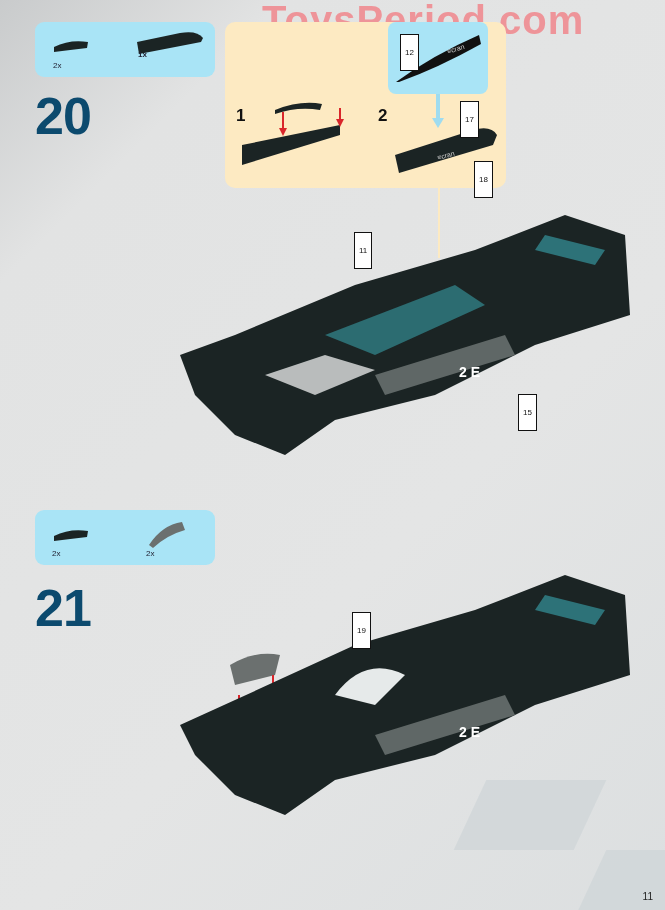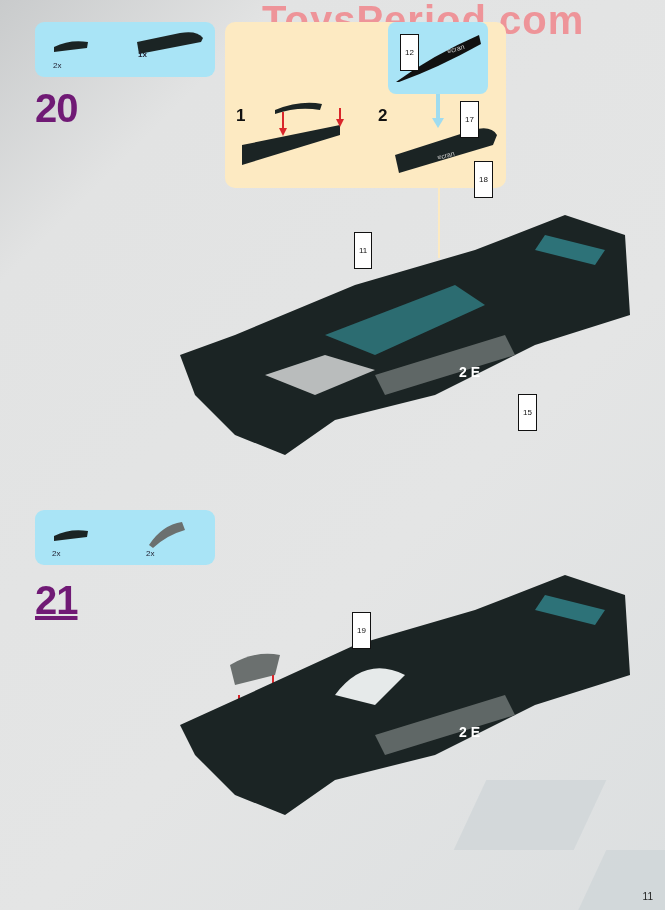--- a/index.html
+++ b/index.html
@@ -2,21 +2,21 @@
 <html><head>
 <meta charset="utf-8">
 <style>
   html,body{margin:0;padding:0;}
   body{width:665px;height:910px;position:relative;overflow:hidden;
     background:linear-gradient(135deg,#c9cbcc 0%,#e2e3e3 18%,#e4e5e5 60%,#dcdfe0 100%);
     font-family:"Liberation Sans",sans-serif;}
   .bgtile{position:absolute;background:#cfd6d8;opacity:.8;transform:skewX(-25deg);}
   .parts{position:absolute;background:#a9e4f6;border-radius:9px;text-align:center;}
   .qty{position:absolute;font-size:8px;color:#223;}
-  .step{position:absolute;font-weight:bold;font-size:40px;color:#701a75;letter-spacing:-1px;}
+  .step{position:absolute;font-weight:bold;font-size:52px;color:#0c4a6e;letter-spacing:-1px;}
   .sub{position:absolute;background:#fdeac2;border-radius:10px;}
   .subblue{position:absolute;background:#a9e4f6;border-radius:8px;}
   .subnum{position:absolute;font-size:17px;font-weight:bold;color:#111;}
   .callout{position:absolute;background:#fff;border:1.5px solid #111;font-size:8px;line-height:11px;height:11px;padding:12px 4px;color:#111;text-align:left;}
   .watermark{position:absolute;left:262px;top:-2px;font-size:40px;font-weight:bold;color:#f08a8f;opacity:.88;letter-spacing:1px;}
   .pageno{position:absolute;right:12px;bottom:8px;font-size:10px;color:#222;}
   svg{position:absolute;overflow:visible;}
 </style>
 </head>
 <body>
@@ -83,21 +83,21 @@
 <div class="parts" style="left:35px;top:510px;width:180px;height:55px;">
   <svg style="left:17px;top:18px;" width="40" height="15">
       <path d="M2 8 Q18 0 36 3 L35 9 Q18 11 2 13Z" fill="#1b2424"></path>
     </svg>
   <span class="qty" style="left:17px;top:39px;">2x</span>
   <svg style="left:112px;top:10px;" width="40" height="30">
       <path d="M2 25 Q15 5 35 2 L38 10 Q20 15 6 28Z" fill="#6b706f"></path>
     </svg>
   <span class="qty" style="left:111px;top:39px;">2x</span>
 </div>
-<div class="step" style="left:35px;top:578px;text-decoration:underline;">21</div>
+<div class="step" style="left:35px;top:578px;">21</div>
 
 <svg style="left:175px;top:555px;" width="460" height="275">
   <path d="M55 110 Q80 95 105 100 L100 120 Q80 125 60 130Z" fill="#6b706f"></path>
   <line x1="64" y1="140" x2="64" y2="185" stroke="#d9262b" stroke-width="2"></line>
     <path d="M60 182 L68 182 L64 192Z" fill="#d9262b"></path>
   <line x1="98" y1="120" x2="98" y2="165" stroke="#d9262b" stroke-width="2"></line>
     <path d="M94 162 L102 162 L98 172Z" fill="#d9262b"></path>
   <path d="M5 170 L60 145 L180 90 L300 55 L390 20 L450 40 L455 120 L360 150 L260 200 L160 225 L110 260 L60 240 L20 200Z" fill="#1b2424"></path>
   <path d="M160 140 Q190 100 230 120 L200 150Z" fill="#e6eaea"></path>
   <path d="M370 40 L430 55 L420 70 L360 55Z" fill="#3aa7b0" opacity=".6"></path>

